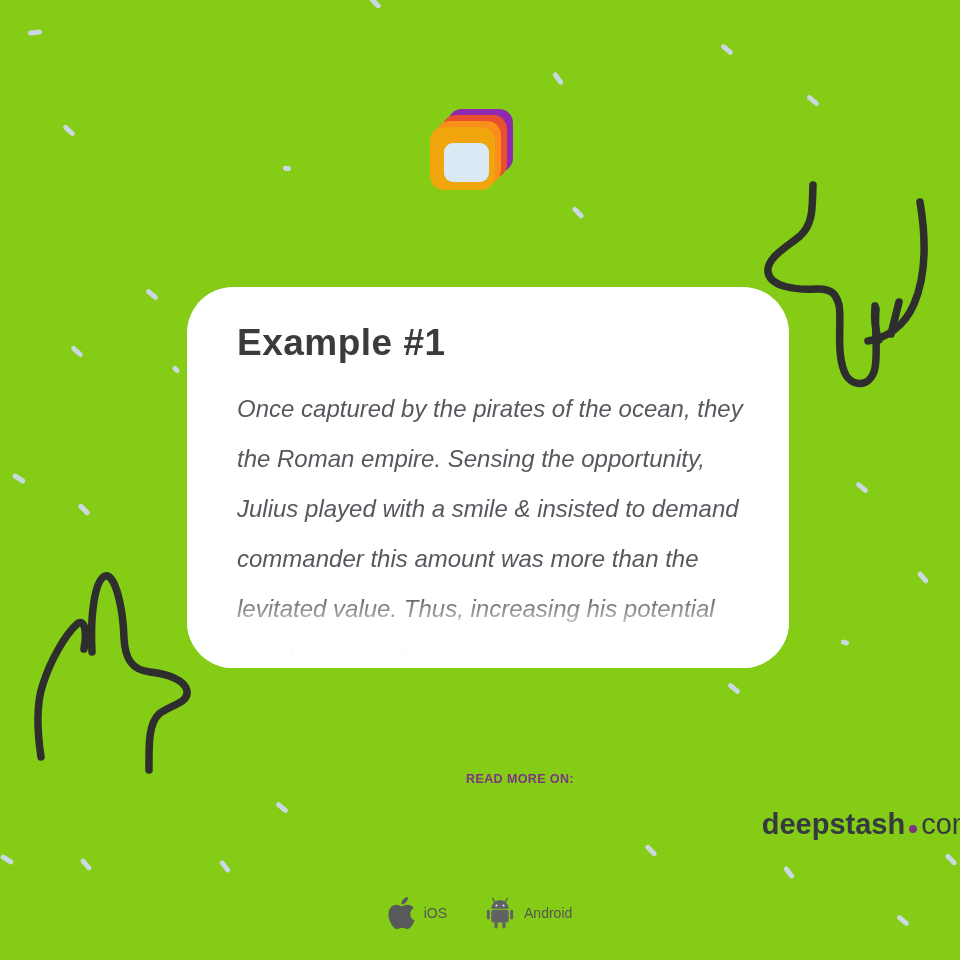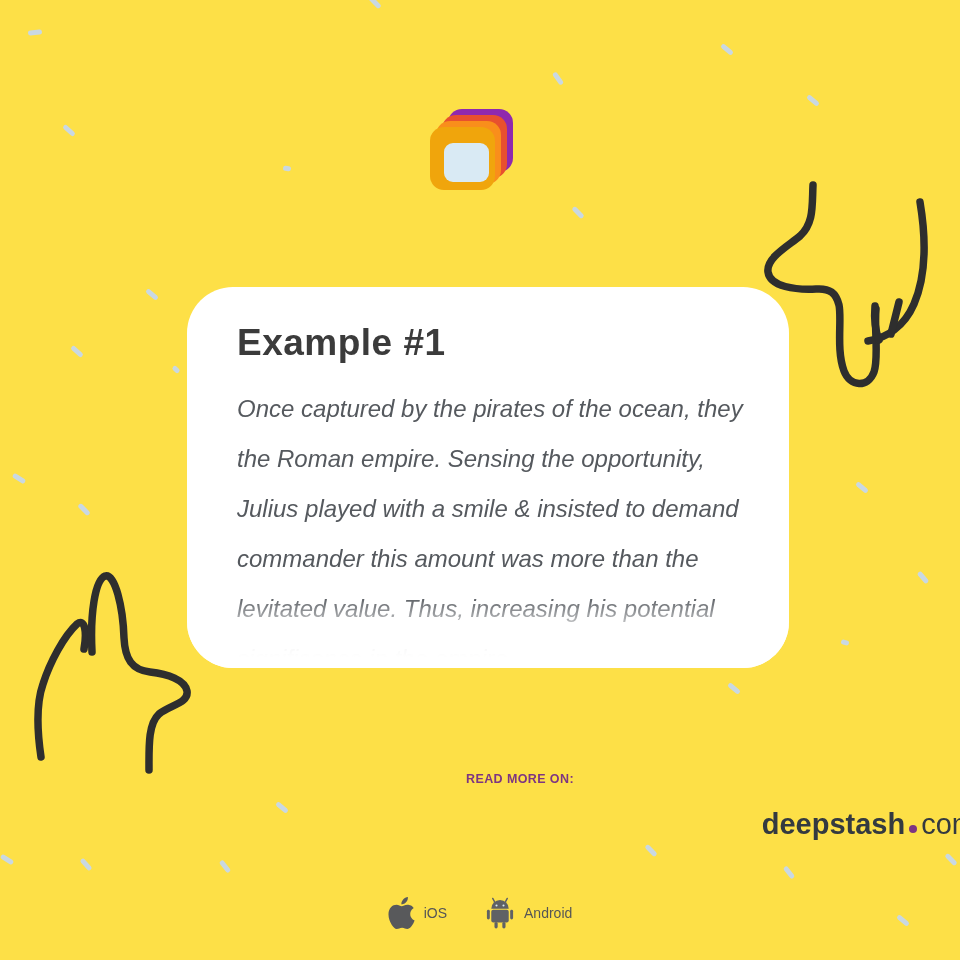--- a/index.html
+++ b/index.html
@@ -1,17 +1,17 @@
 <!DOCTYPE html>
 <html><head>
 <meta charset="utf-8">
 <style>
   html,body{margin:0;padding:0;}
   body{width:960px;height:960px;overflow:hidden;font-family:"Liberation Sans",sans-serif;}
-  .stage{position:relative;width:960px;height:960px;background:#fde047;overflow:hidden;}
+  .stage{position:relative;width:960px;height:960px;background:#84cc16;overflow:hidden;}
 
   
   .confetti{position:absolute;width:14px;height:5px;border-radius:3px;background:#c9d8e2;}
   .confetti.dot{width:8px;}
 
   
   .logo{position:absolute;left:430px;top:109px;}
 
   
   .hand{position:absolute;}

